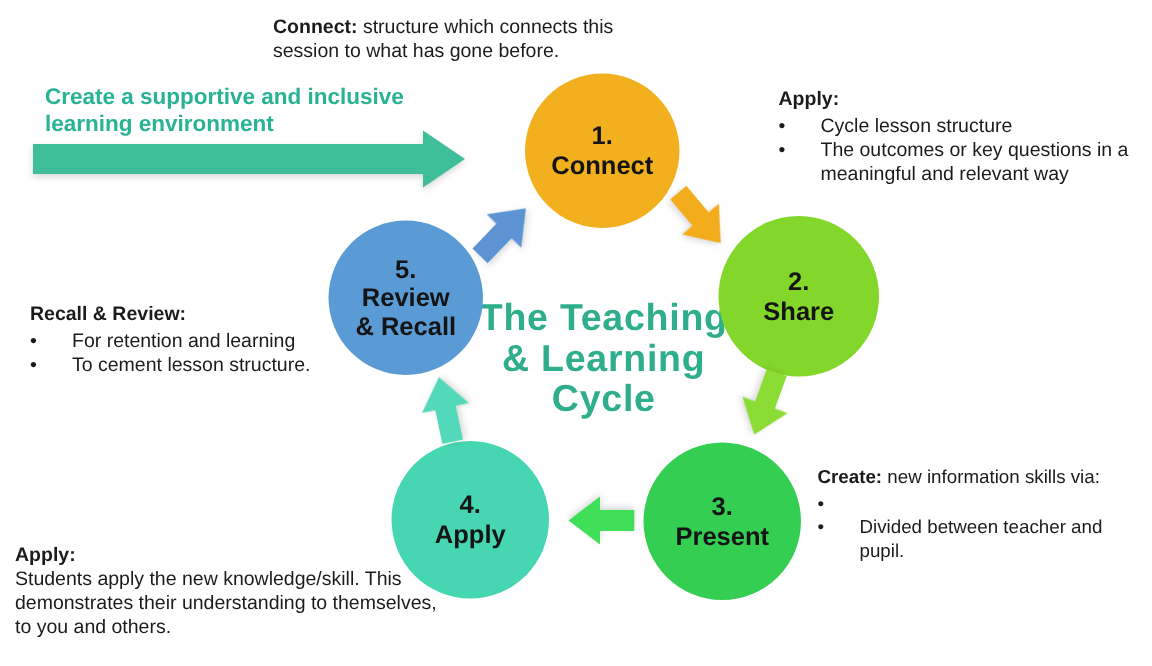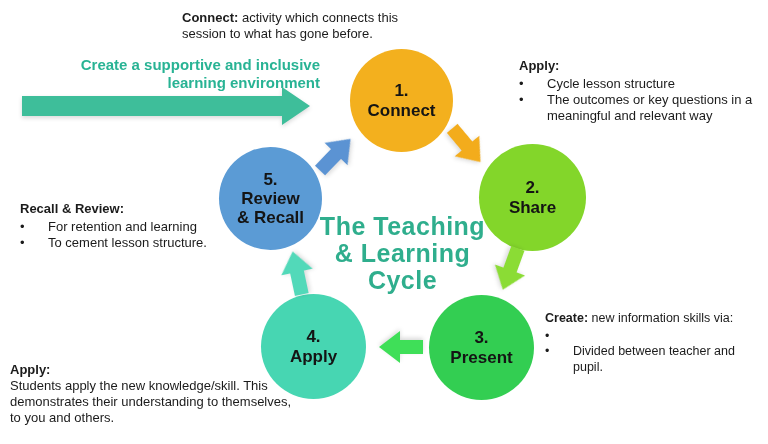--- a/index.html
+++ b/index.html
@@ -10,41 +10,41 @@
   .abs{position:absolute;}
   
   .note{font-size:13px;line-height:1.24;}
   .note .hd{font-weight:bold;}
   .bullets{margin-top:2px;}
   .bullet-row{display:flex;}
   .bullet-dot{width:14px;flex:0 0 14px;text-align:left;}
   .bullet-gap{width:14px;flex:0 0 14px;}
   .bullet-txt{flex:1;}
   
-  .env-label{font-size:15px;font-weight:bold;text-align:right;line-height:1.2;}
+  .env-label{font-size:15px;font-weight:bold;text-align:left;line-height:1.2;}
   
   .circle{
     border-radius:50%;display:flex;flex-direction:column;align-items:center;justify-content:center;
     text-align:center;font-weight:bold;font-size:17px;line-height:1.12;color:#141414;
   }
   .circle .lbl{white-space:pre-line;}
   
   .cycle-title{
     font-size:25px;font-weight:bold;text-align:center;line-height:1.08;
-    white-space:pre-line;letter-spacing:0.5px;margin-top:14px;
+    white-space:pre-line;letter-spacing:0.5px;
   }
   svg.arrow{filter:drop-shadow(0 2px 2px rgba(0,0,0,0.15));}
 </style>
 </head>
 <body>
 
 <div class="canvas">
 
   <div class="abs note" style="left:182px;top:10px;width:256px;">
-    <span class="hd">Connect:</span><span> activity which connects this session to what has gone before.</span>
+    <span class="hd">Connect:</span><span> structure which connects this session to what has gone before.</span>
   </div>
 
   <div class="abs env-label" style="left: 30px; top: 56px; width: 290px; color: rgb(40, 179, 148);">Create a supportive and inclusive learning environment</div>
 
   <svg class="abs arrow" style="left:22px;top:85px;" width="290" height="42" viewBox="0 0 290 42">
     <polygon points="0,11 260,11 260,2 288,21 260,40 260,31 0,31" fill="#3EBE9A"></polygon>
   </svg>
 
   <div class="abs note" style="left:519px;top:58px;width:246px;">
     <span class="hd">Apply:</span>

